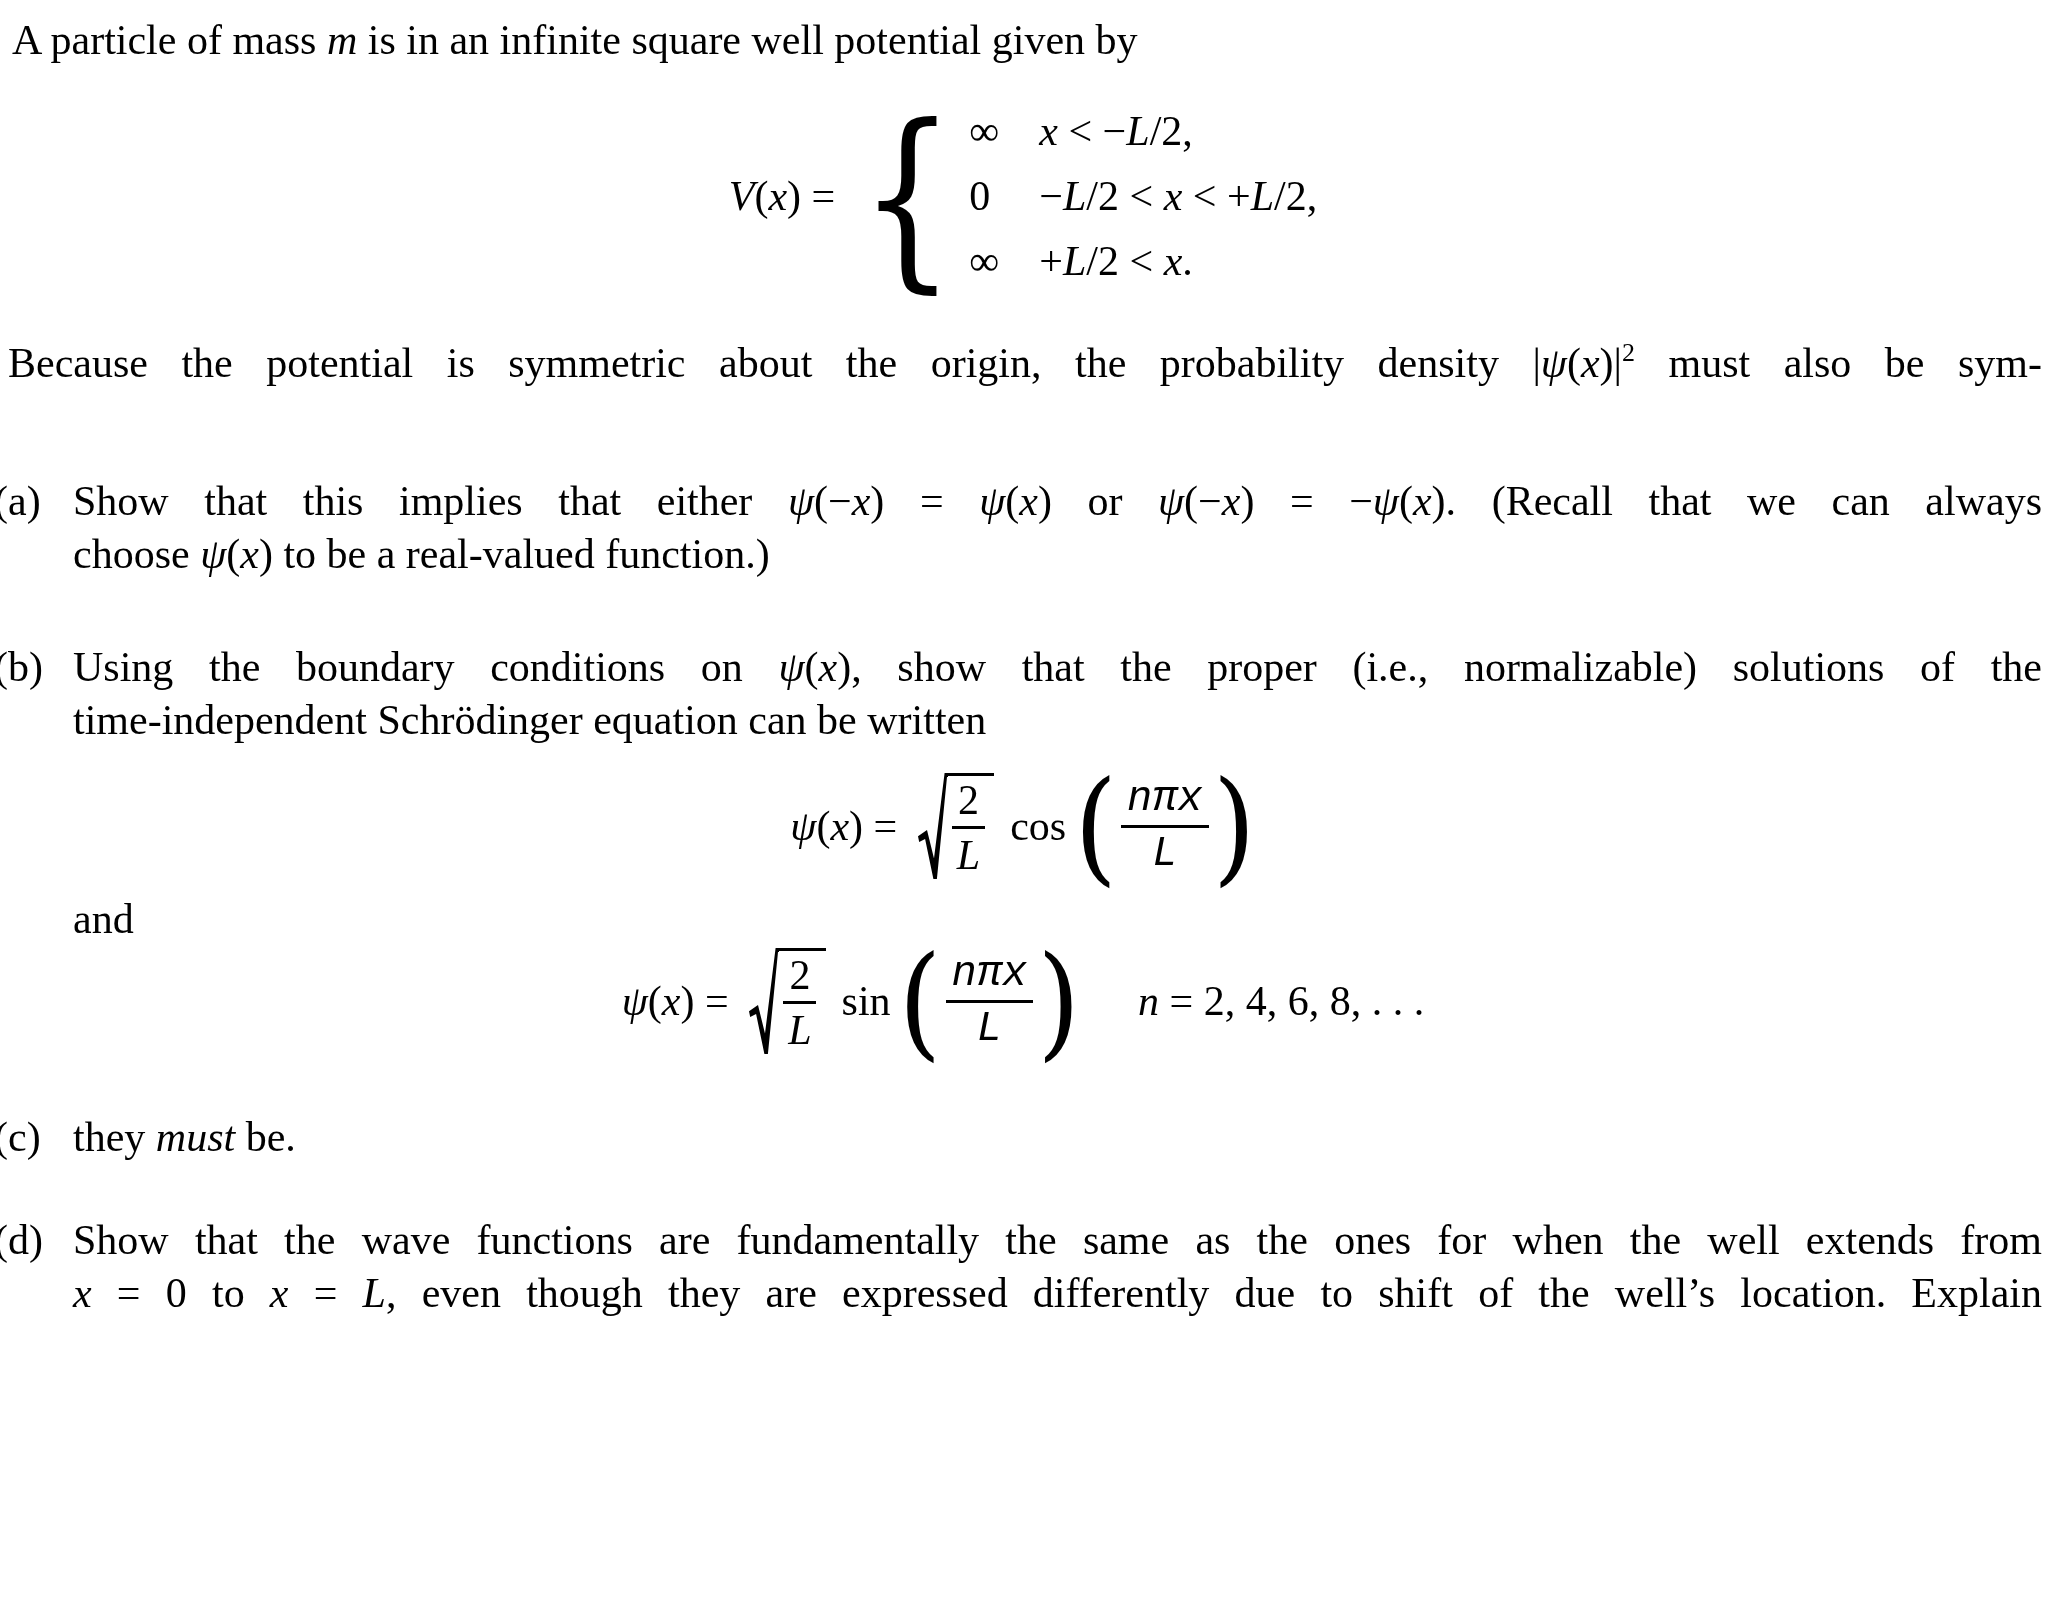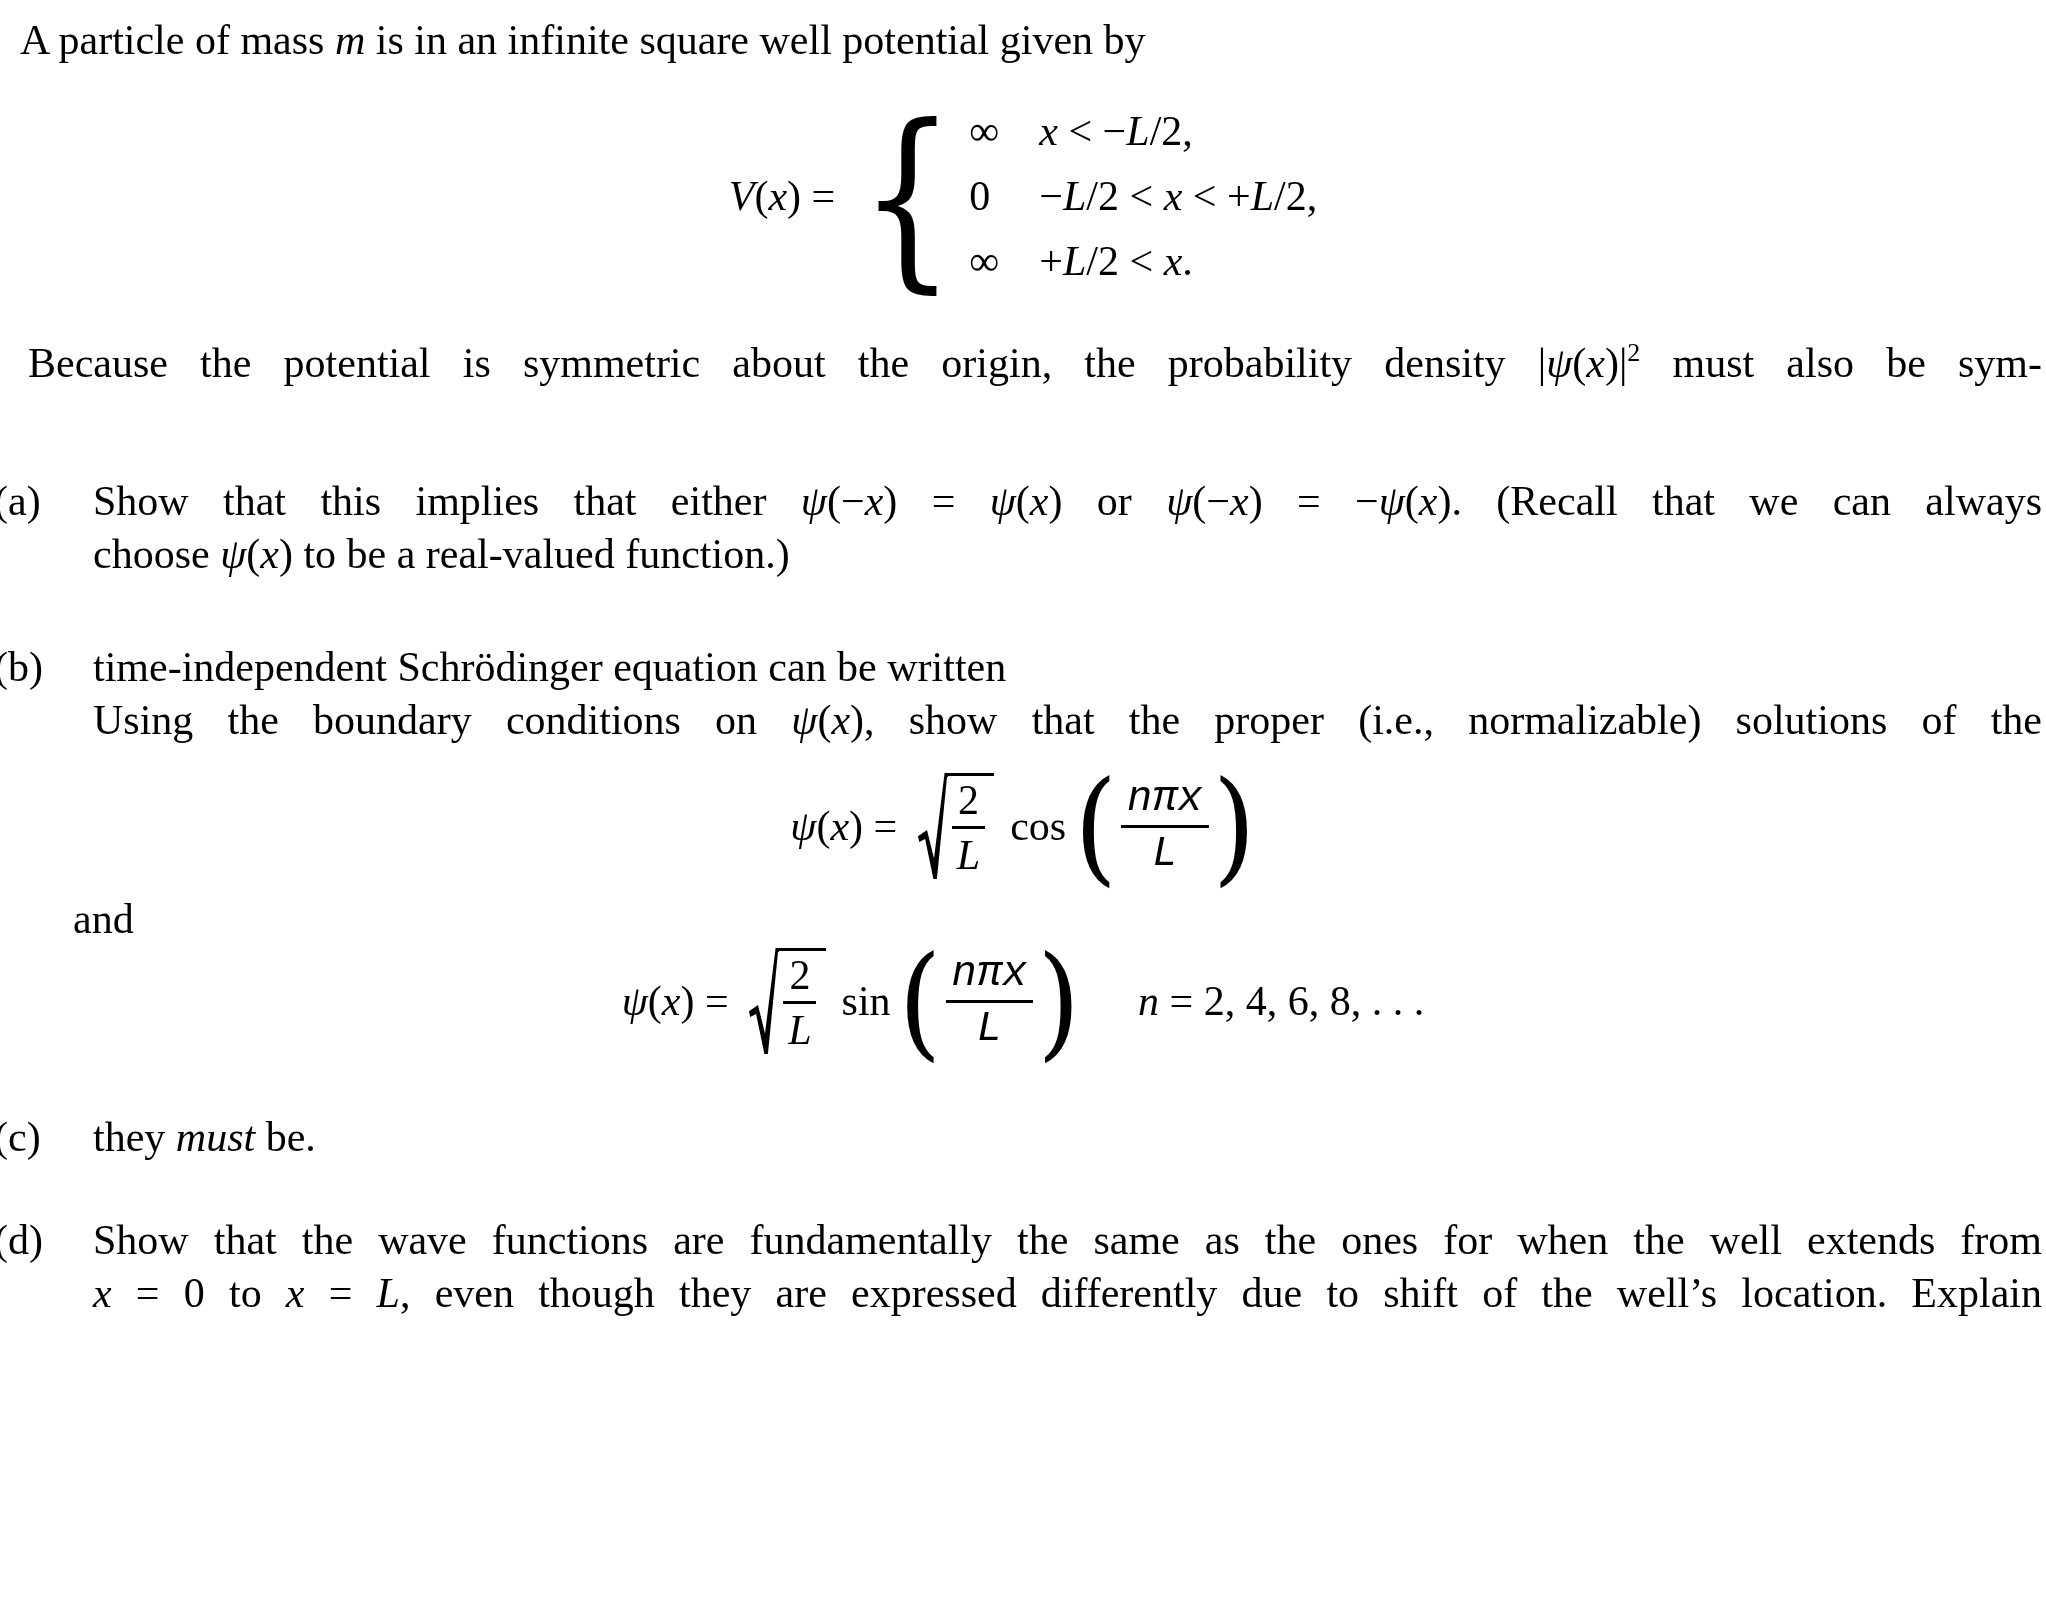--- a/index.html
+++ b/index.html
@@ -19,21 +19,21 @@
   .page { padding-top: 14px; }
 
   
   .seg-r { font-style: normal; }
   .seg-i { font-style: italic; }
   .seg-sup { font-size: 26px; line-height: 0; vertical-align: 16px; }
 
   
   .intro { margin-left: 12px; }
   .blk { margin-left: 8px; margin-right: 4px; margin-top: 52px; }
-  .tline { min-height: 53px; margin-left: 20px; }
+  .tline { min-height: 53px; }
   .j { text-align: justify; text-align-last: justify; }
 
   .item { position: relative; padding-left: 73px; margin-right: 4px; }
   .item-label { position: absolute; left: -6px; top: 0; width: 72px; }
   .item-a { margin-top: 85px; }
   .item-b { margin-top: 60px; }
   .item-c { margin-top: 55px; }
   .item-d { margin-top: 50px; }
 
   .connector { margin-left: 73px; margin-top: 12px; }
@@ -123,22 +123,22 @@
   </div>
 
   <div class="item item-a">
     <span class="item-label">(a)</span>
     <div class="tline j"><span class="seg-r">Show that this implies that either </span><span class="seg-i">ψ</span><span class="seg-r">(−</span><span class="seg-i">x</span><span class="seg-r">) = </span><span class="seg-i">ψ</span><span class="seg-r">(</span><span class="seg-i">x</span><span class="seg-r">) or </span><span class="seg-i">ψ</span><span class="seg-r">(−</span><span class="seg-i">x</span><span class="seg-r">) = −</span><span class="seg-i">ψ</span><span class="seg-r">(</span><span class="seg-i">x</span><span class="seg-r">). (Recall that we can always</span></div>
     <div class="tline"><span class="seg-r">choose </span><span class="seg-i">ψ</span><span class="seg-r">(</span><span class="seg-i">x</span><span class="seg-r">) to be a real-valued function.)</span></div>
   </div>
 
   <div class="item item-b">
     <span class="item-label">(b)</span>
+    <div class="tline j"><span class="seg-r">Using the boundary conditions on </span><span class="seg-i">ψ</span><span class="seg-r">(</span><span class="seg-i">x</span><span class="seg-r">), show that the proper (i.e., normalizable) solutions of the</span></div>
     <div class="tline"><span class="seg-r">time-independent Schrödinger equation can be written</span></div>
-    <div class="tline j"><span class="seg-r">Using the boundary conditions on </span><span class="seg-i">ψ</span><span class="seg-r">(</span><span class="seg-i">x</span><span class="seg-r">), show that the proper (i.e., normalizable) solutions of the</span></div>
   </div>
 
   <div class="eqwrap eqwrap-cos">
     <span class="eq-inline">
       <span class="mrow"><span class="seg-i">ψ</span><span class="seg-r">(</span><span class="seg-i">x</span><span class="seg-r">) = </span></span>
       <span class="sqrt">
         <span class="sqrt-inner">
           <svg class="radsvg" viewBox="0 0 30 104" preserveAspectRatio="none" aria-hidden="true">
             <path d="M0,62 L9,56 L16,84 L26.6,0 L30,0 L30,4 L29,4 L18.9,104 L15.4,104 L7.1,64.8 L1.2,67.8 Z" fill="#000"></path>
           </svg>

